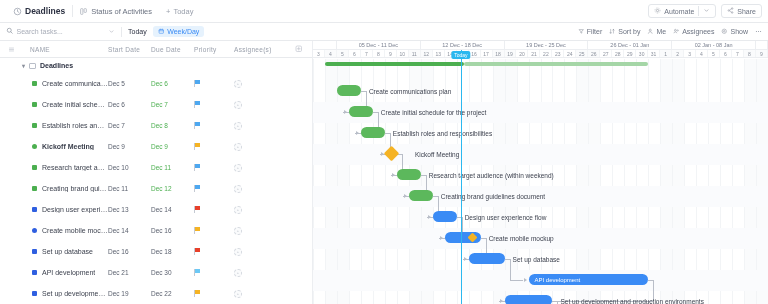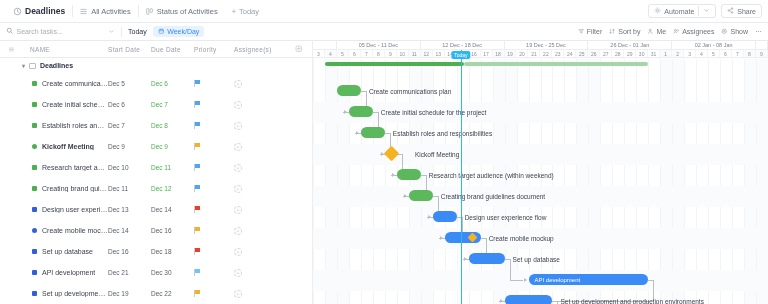--- a/index.html
+++ b/index.html
@@ -211,29 +211,20 @@
       <svg viewBox="0 0 12 12" width="9" height="9">
           <circle cx="6" cy="6" r="4.4" fill="none" stroke="#9aa0ac" stroke-width="1"></circle>
           <path d="M6 3.6V6l1.8 1.1" fill="none" stroke="#9aa0ac" stroke-width="1" stroke-linecap="round"></path>
         </svg>
     </span>
     <span>Deadlines</span>
   </div>
 
 
 
-  <div class="tab">
-    <span class="sep"></span>
-    <span class="tabicon">
-      <svg viewBox="0 0 12 12" width="9" height="9">
-          <path d="M2.4 3.2h7.2M2.4 6h7.2M2.4 8.8h7.2" stroke="#a8adb8" stroke-width="1" stroke-linecap="round"></path>
-        </svg>
-    </span>
-    <span>All Activities</span>
-  </div>
 
   <div class="tab">
     <span class="sep"></span>
     <span class="tabicon">
       <svg viewBox="0 0 12 12" width="9" height="9">
           <rect x="2.2" y="2.2" width="3" height="7.6" rx=".8" fill="none" stroke="#a8adb8" stroke-width="1"></rect>
           <rect x="6.8" y="2.2" width="3" height="5" rx=".8" fill="none" stroke="#a8adb8" stroke-width="1"></rect>
         </svg>
     </span>
     <span>Status of Activities</span>

